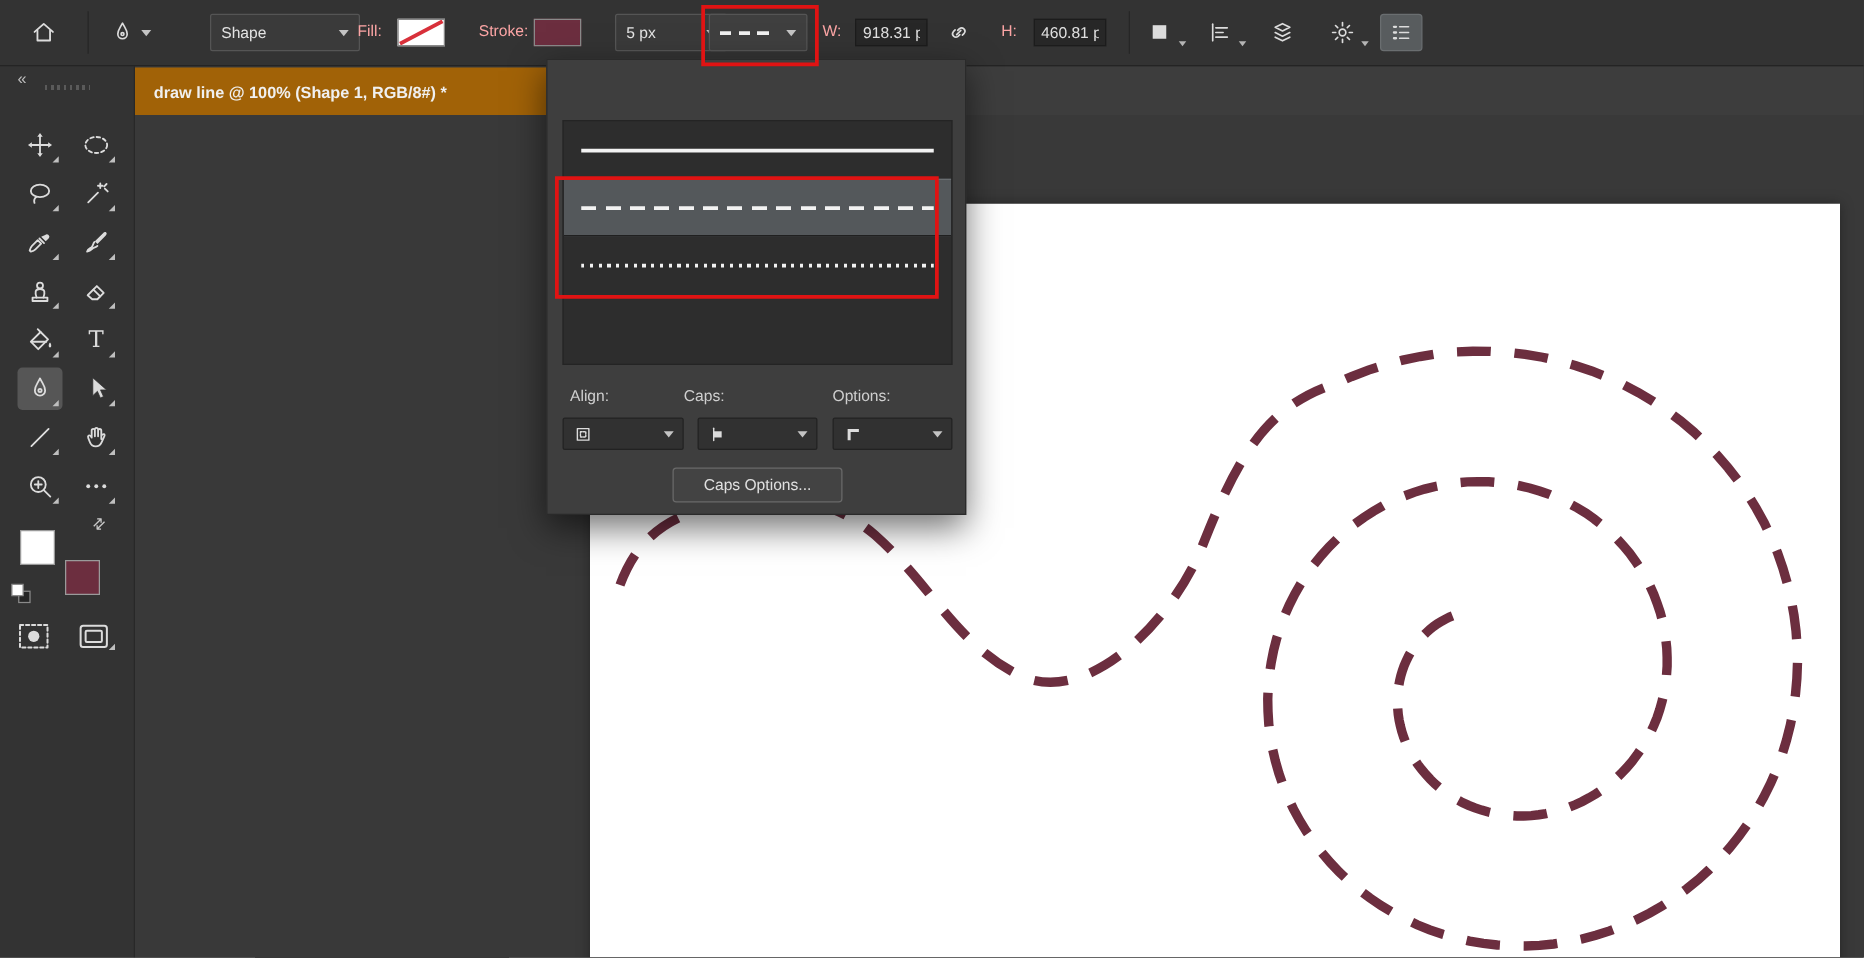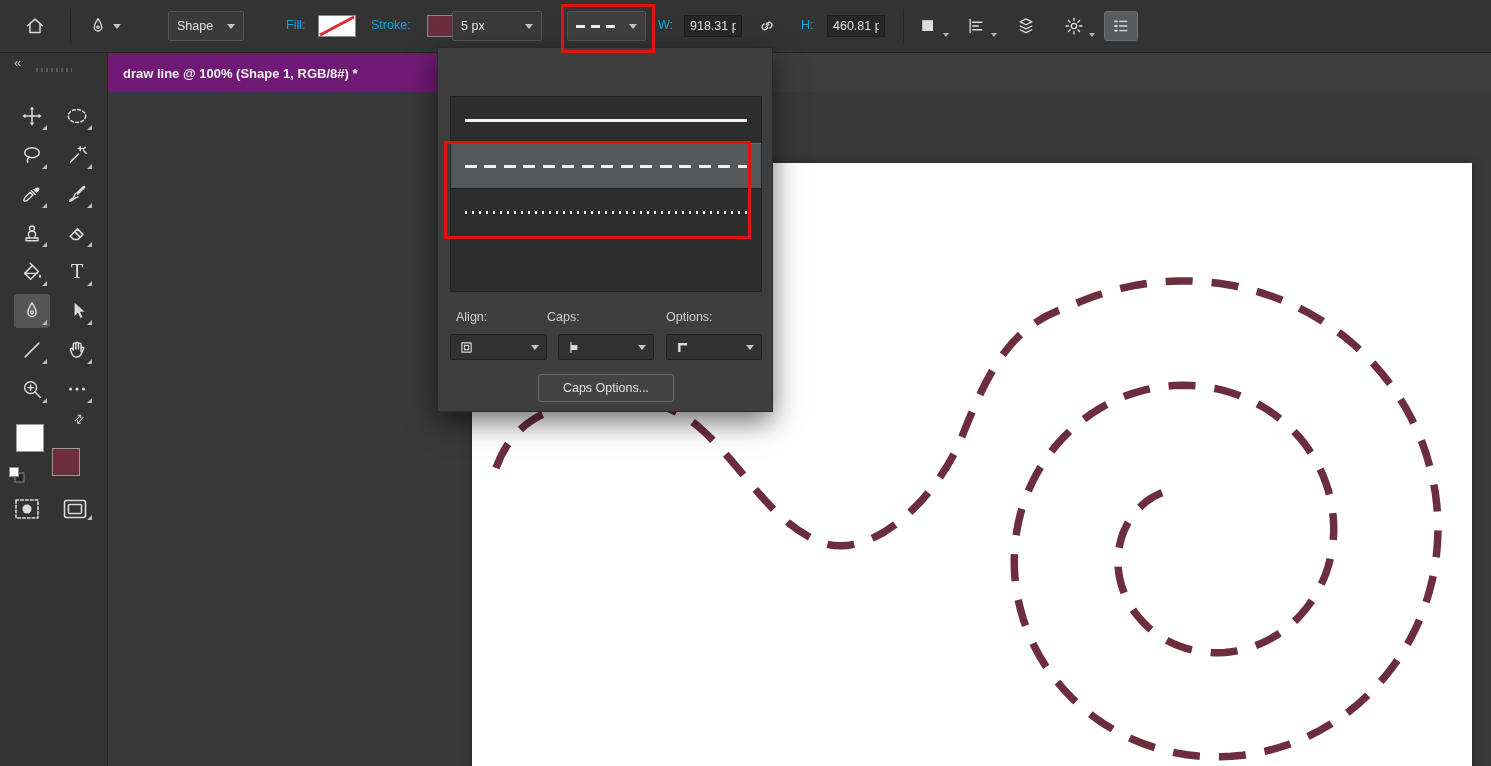--- a/index.html
+++ b/index.html
@@ -3,21 +3,21 @@
 <meta charset="utf-8">
 <style>
   html,body{margin:0;padding:0;background:#2b2b2b;}
   body{width:1491px;height:766px;overflow:hidden;font-family:"Liberation Sans",sans-serif;-webkit-font-smoothing:antialiased;}
   .app{position:relative;width:1491px;height:766px;background:#393939;overflow:hidden;}
 
   
   .options-bar{position:absolute;left:0;top:0;width:100%;height:52px;background:#333333;border-bottom:1px solid #242424;z-index:30;}
   .ob-btn{position:absolute;top:11px;height:30px;display:flex;align-items:center;gap:5px;background:transparent;border:none;padding:0 4px;cursor:pointer;border-radius:3px;}
   .ob-btn.active{background:#585c5e;border:1px solid #6a6e70;}
-  .ob-label{position:absolute;top:18px;font-size:12.5px;color:#0ea5e9;}
+  .ob-label{position:absolute;top:18px;font-size:12.5px;color:#fca5a5;}
   .vsep{position:absolute;top:9px;width:1px;height:34px;background:#262626;}
   .select{position:absolute;top:11px;height:30px;background:#3a3a3a;border:1px solid #555;border-radius:2px;display:flex;align-items:center;justify-content:space-between;padding:0 8px;box-sizing:border-box;font-size:12.5px;color:#e3e3e3;cursor:pointer;}
   .chev{width:0;height:0;border-left:4px solid transparent;border-right:4px solid transparent;border-top:5px solid #c4c4c4;}
   .chev-mini{width:0;height:0;border-left:3px solid transparent;border-right:3px solid transparent;border-top:4px solid #b5b5b5;align-self:flex-end;margin-bottom:4px;}
   .swatch{position:absolute;top:15px;width:38px;height:22px;border:1px solid #8a8a8a;padding:0;cursor:pointer;background:#fff;}
   .swatch svg{display:block;}
   .ob-input{position:absolute;top:15px;width:58px;height:22px;background:#272727;border:1px solid #1c1c1c;color:#e0e0e0;font-size:12.5px;font-family:"Liberation Sans",sans-serif;padding:0 5px;box-sizing:border-box;}
   .dash-preview{width:44px;height:3px;background:repeating-linear-gradient(90deg,#f0f0f0 0 9px,transparent 9px 15px);}
 
   
@@ -30,21 +30,21 @@
   .fly{position:absolute;right:3px;bottom:3px;width:0;height:0;border-bottom:5px solid #bfbfbf;border-left:5px solid transparent;}
   .tsvg{stroke:#dcdcdc;fill:none;stroke-width:1.6;stroke-linecap:round;stroke-linejoin:round;display:block;}
   .fg-swatch{position:absolute;left:16px;top:372px;width:28px;height:28px;border:1px solid #9a9a9a;padding:0;cursor:pointer;z-index:2;}
   .bg-swatch{position:absolute;left:52px;top:396px;width:28px;height:28px;border:1px solid #9a9a9a;padding:0;cursor:pointer;z-index:1;}
   .swap-colors{position:absolute;left:74px;top:360px;background:none;border:none;color:#c9c9c9;font-size:12px;cursor:pointer;transform:rotate(-45deg);padding:0;}
   .default-colors{position:absolute;left:8px;top:414px;background:none;border:none;padding:0;cursor:pointer;}
   .bottom-btn{position:absolute;background:none;border:none;padding:0;cursor:pointer;}
 
   
   .tabbar{position:absolute;left:107px;top:52px;right:0;height:40px;background:#3d3d3d;z-index:10;}
-  .tab{position:absolute;left:0;top:2px;width:352px;height:38px;background:#701a75;display:flex;align-items:center;justify-content:space-between;padding:0 12px 0 16px;box-sizing:border-box;cursor:pointer;}
+  .tab{position:absolute;left:0;top:2px;width:352px;height:38px;background:#a16207;display:flex;align-items:center;justify-content:space-between;padding:0 12px 0 16px;box-sizing:border-box;cursor:pointer;}
   .tab-title{font-size:13px;font-weight:600;color:#f0f0f0;white-space:nowrap;}
   .tab-close{color:#cfcfcf;font-size:15px;background:none;border:none;cursor:pointer;padding:0 2px;}
   .pasteboard{position:absolute;left:107px;top:92px;right:0;bottom:0;background:#393939;overflow:hidden;}
   .canvas-doc{position:absolute;left:365px;top:71px;width:1000px;height:700px;background:#ffffff;box-shadow:0 0 10px rgba(0,0,0,.35);}
   .artwork{position:absolute;left:0;top:0;width:1491px;height:766px;z-index:5;pointer-events:none;}
 
   
   .stroke-panel{position:absolute;left:437px;top:47px;width:336px;height:365px;background:#3e3e3e;border:1px solid #2a2a2a;box-shadow:0 10px 26px rgba(0,0,0,.55);z-index:40;box-sizing:border-box;}
   .panel-header{position:absolute;left:18px;top:12px;right:14px;display:flex;justify-content:space-between;align-items:center;}
   .panel-title{font-size:13.5px;color:#d6d6d6;}
@@ -78,33 +78,33 @@
         </svg>
     </button>
     <div class="vsep" style="left:70px"></div>
     <button class="ob-btn" style="left:84px;width:58px">
       <svg class="tsvg" width="20" height="20" viewBox="0 0 24 24">
           <path d="M12 3C9.5 8 7.5 9.6 7.5 13.5a4.5 4.5 0 0 0 9 0C16.5 9.6 14.5 8 12 3z"></path>
           <circle cx="12" cy="13.5" r="1.4"></circle>
         </svg>
       <span class="chev"></span>
     </button>
-    <div class="select" style="left:168px;width:76px">
+    <div class="select" style="left:168px;width:120px">
       <span>Shape</span>
       <span class="chev"></span>
     </div>
     <span class="ob-label" style="left:286px">Fill:</span>
     <button class="swatch" style="left:318px">
       <svg width="36" height="20" viewBox="0 0 36 20">
           <line x1="1" y1="19" x2="35" y2="1" stroke="#d8303a" stroke-width="3"></line>
         </svg>
     </button>
-    <span class="ob-label" style="left:371px">Stroke:</span>
+    <span class="ob-label" style="left:383px">Stroke:</span>
     <button class="swatch" style="left: 427px; background: rgb(108, 46, 63);"></button>
-    <div class="select" style="left:452px;width:90px">
+    <div class="select" style="left:492px;width:90px">
       <span>5 px</span>
       <span class="chev"></span>
     </div>
     <div class="select" style="left:567px;width:79px;background:#3f3f3f">
       <span class="dash-preview"></span>
       <span class="chev"></span>
     </div>
     <span class="ob-label" style="left:658px">W:</span>
     <input class="ob-input" style="left: 684px;" value="918.31 px">
     <button class="ob-btn" style="left:753px">

